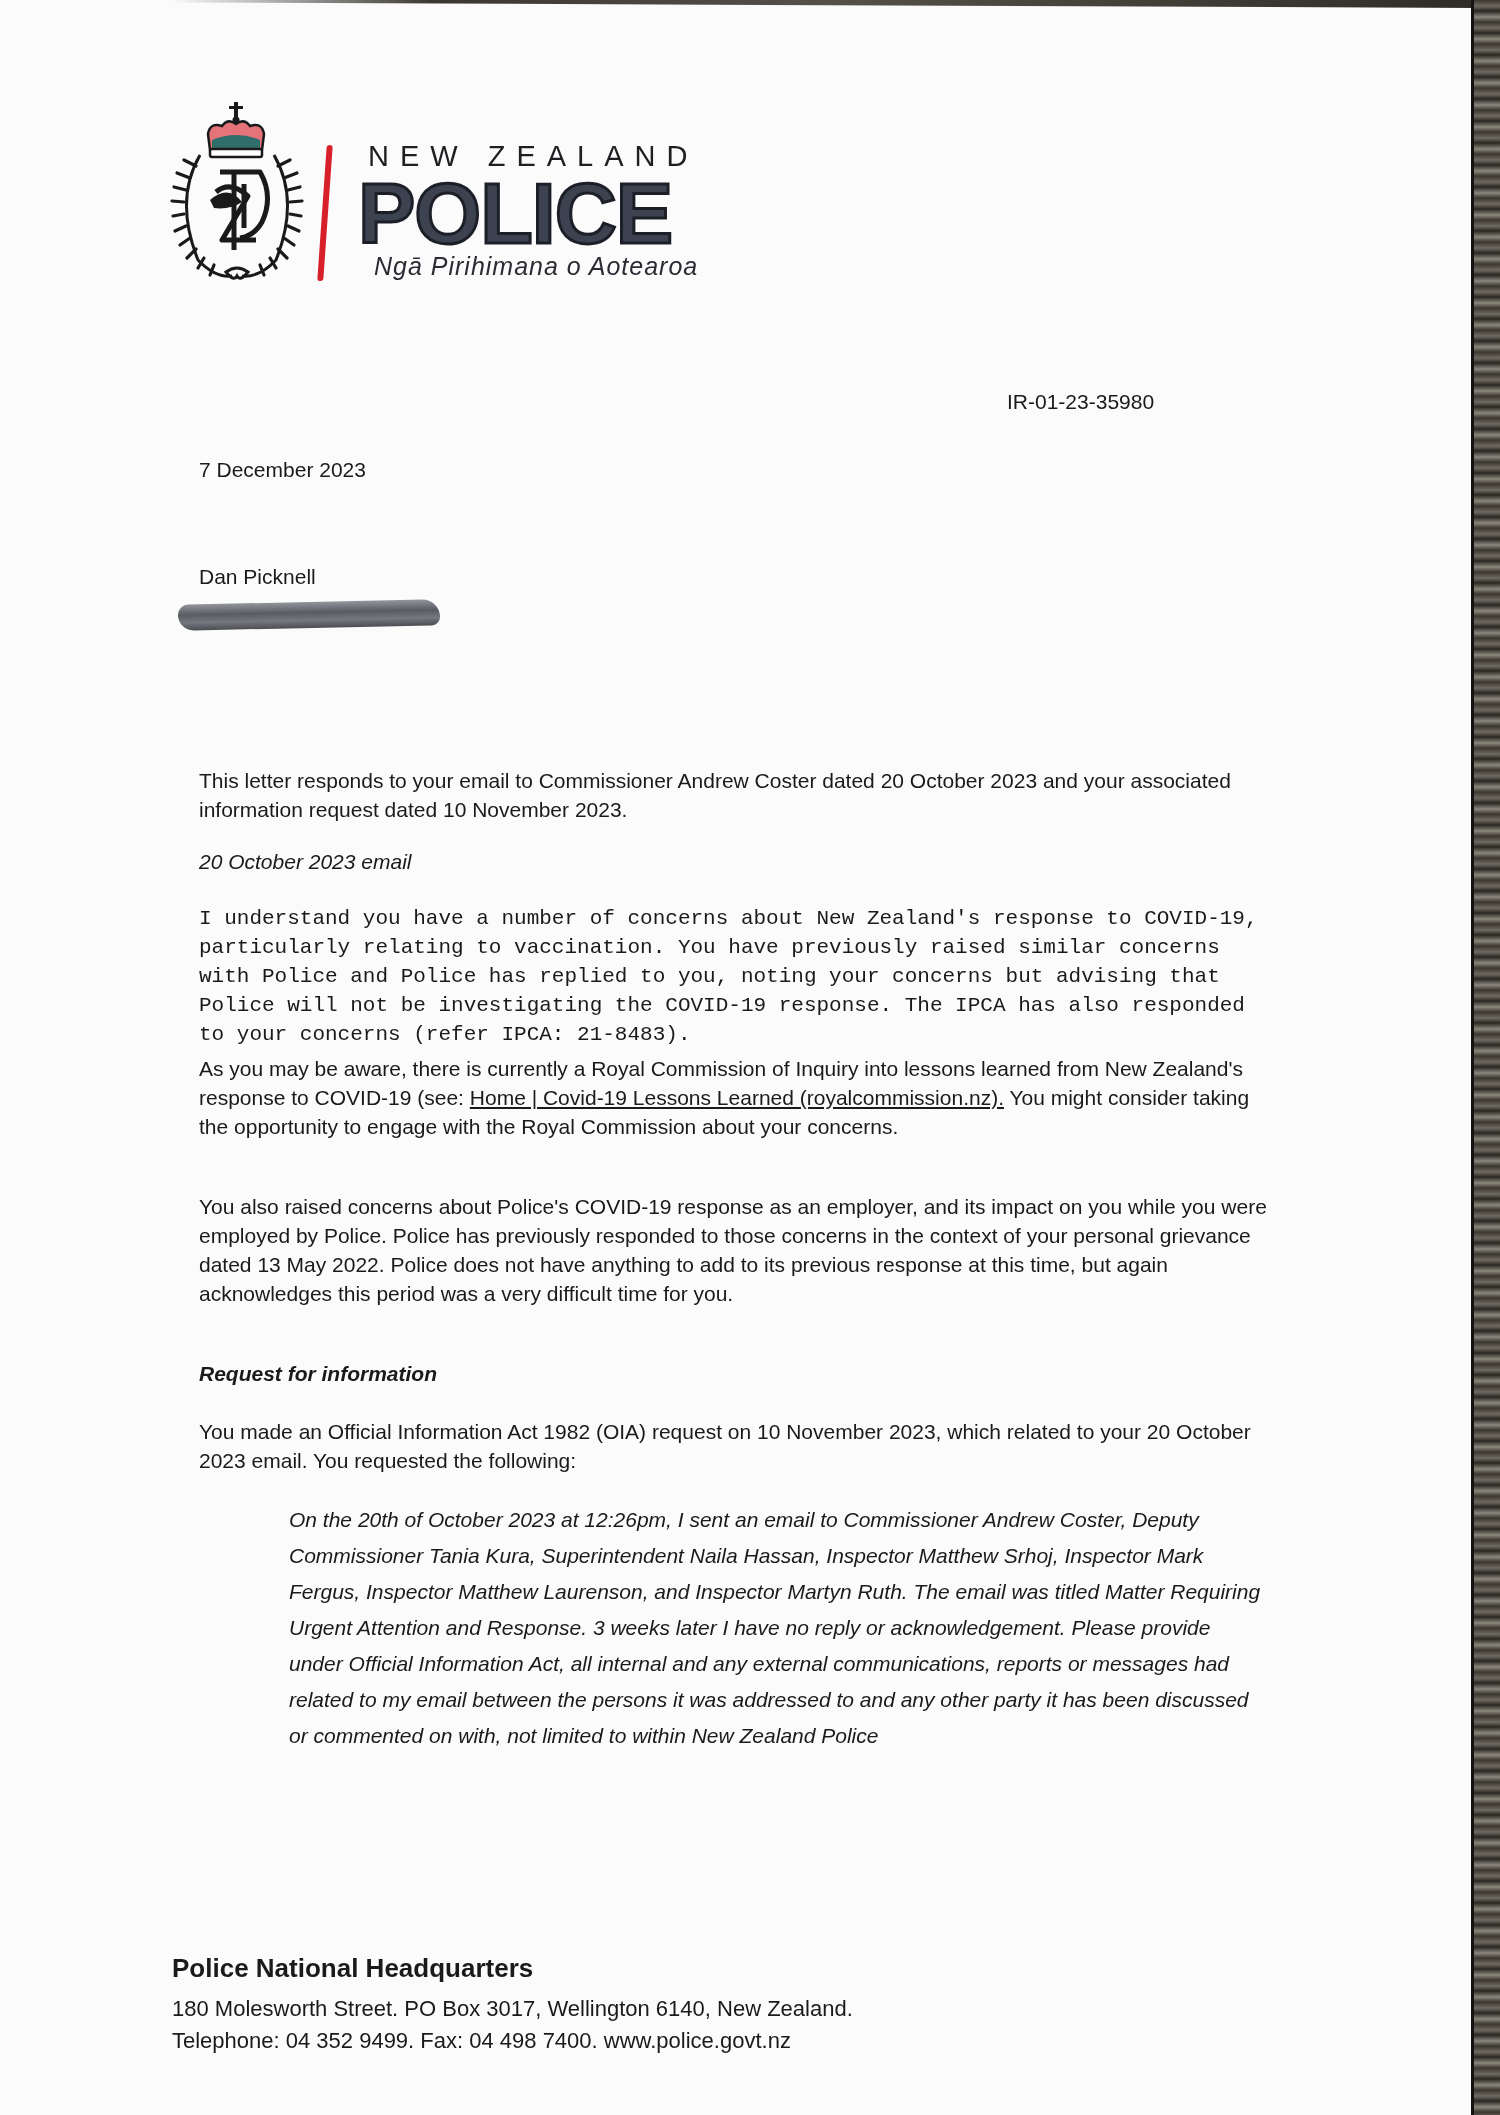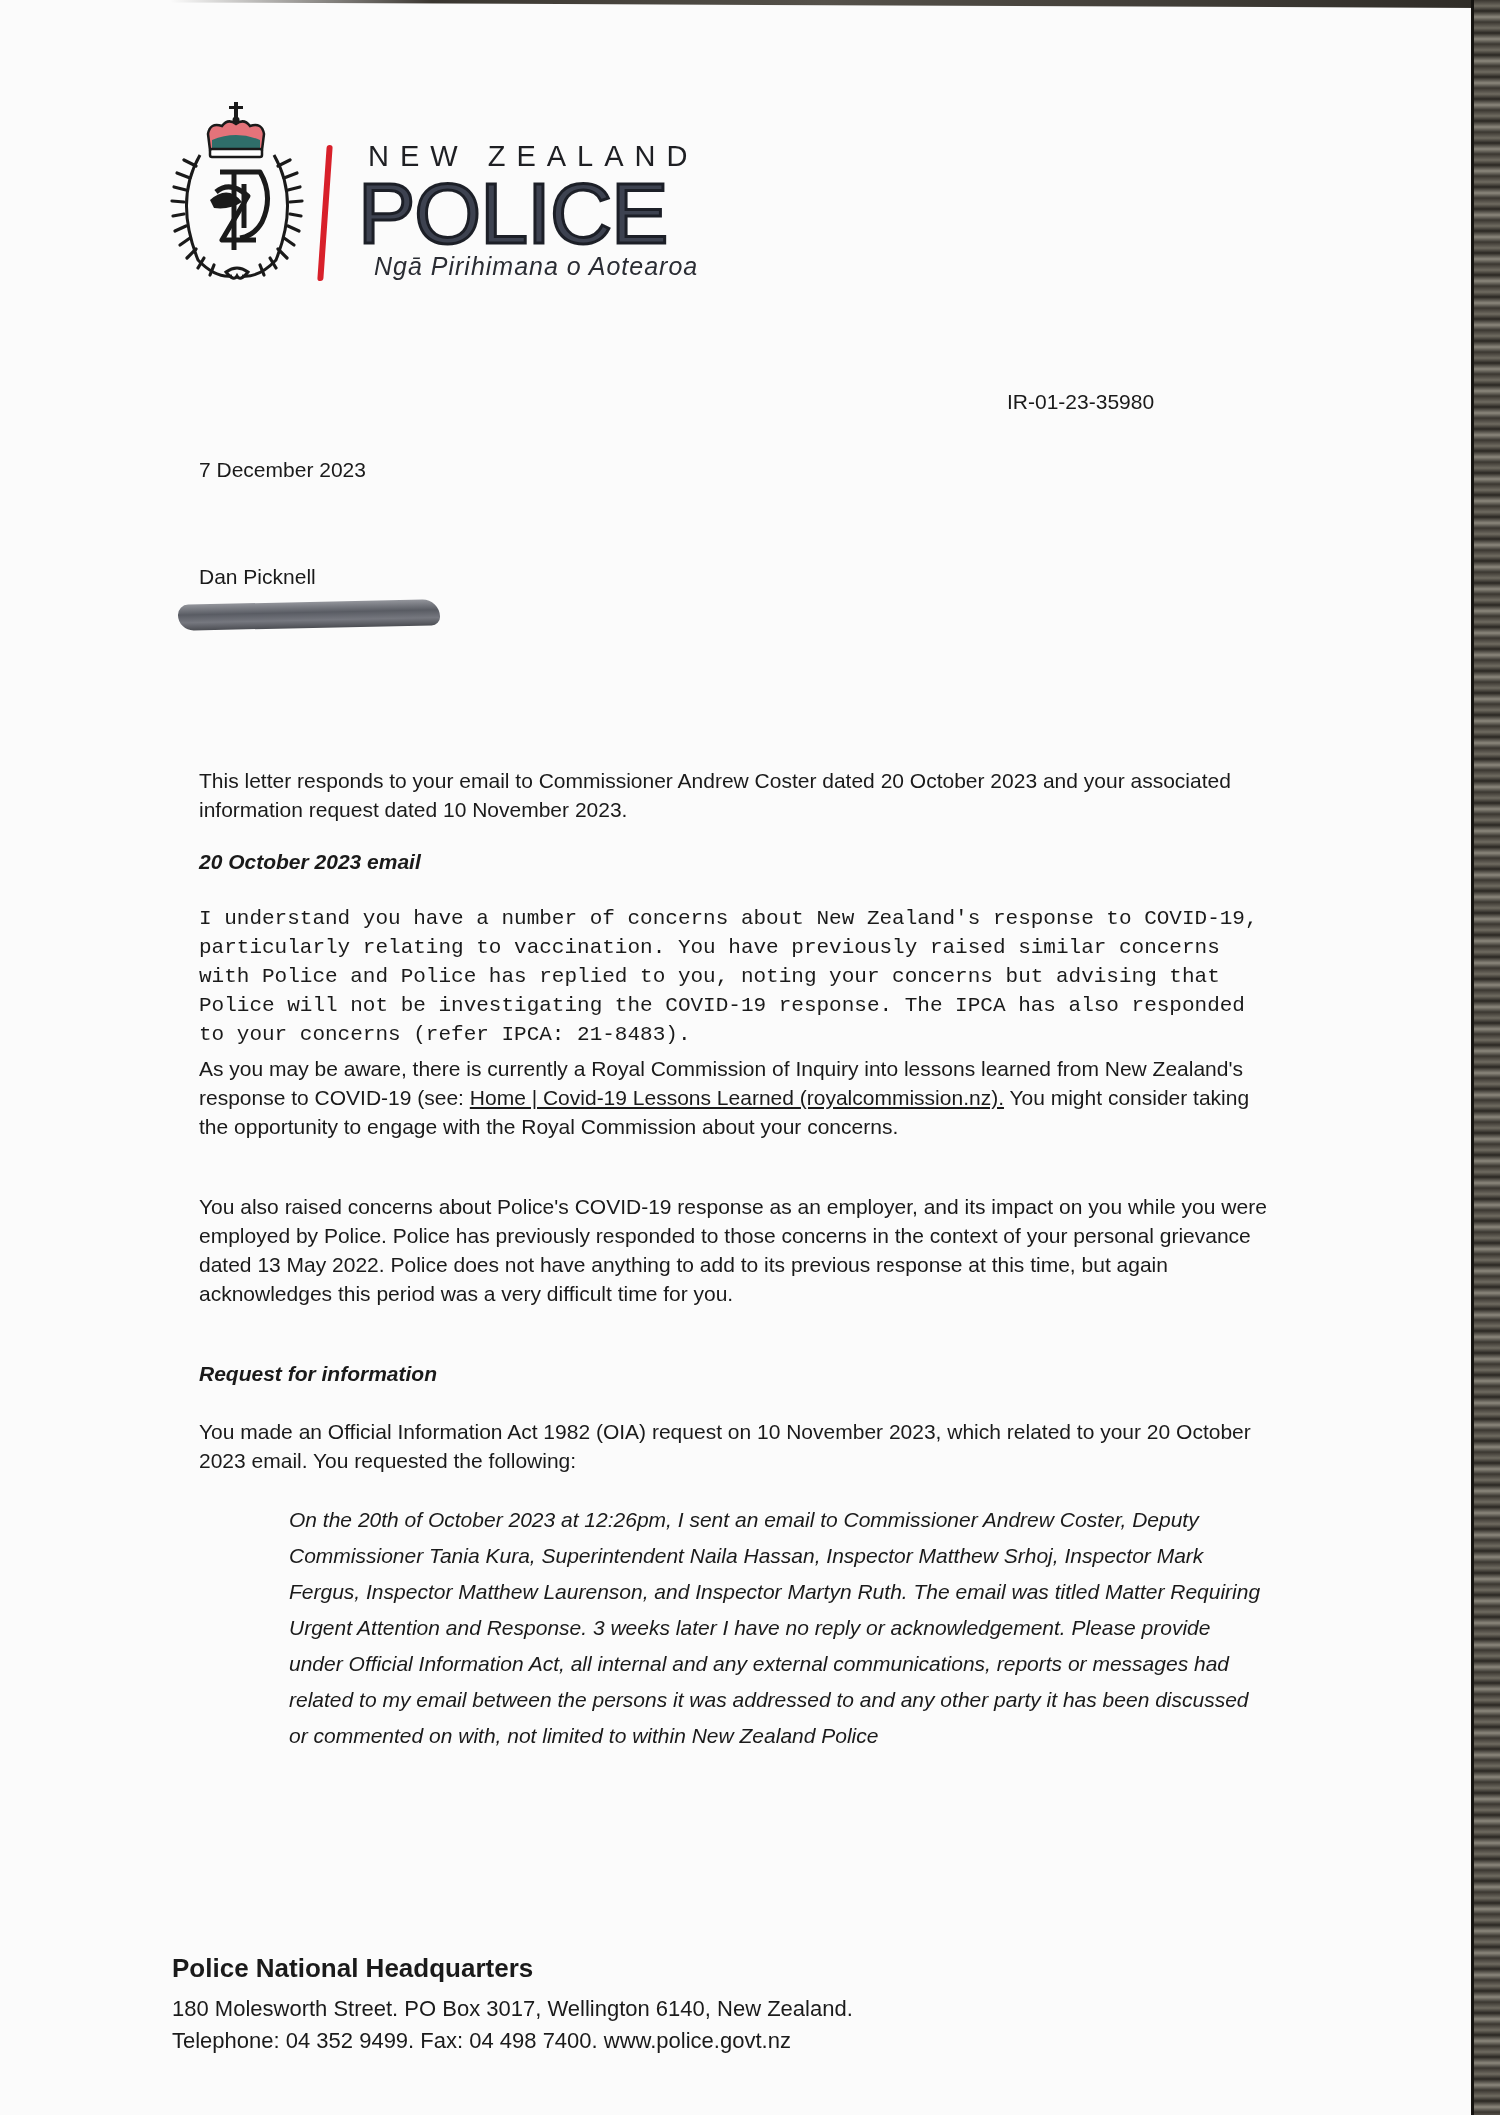--- a/index.html
+++ b/index.html
@@ -20,37 +20,37 @@
     clip-path: polygon(0 0, 100% 0, 100% 100%, 0 30%);
   }
   .page { position: absolute; left: 0; top: 0; width: 1474px; height: 1568px; }
 
   .logo { position: absolute; left: 170px; top: 100px; width: 560px; height: 190px; }
   .crest { position: absolute; left: 0; top: 0; width: 135px; height: 185px; }
   .logo-bar { position: absolute; left: 152px; top: 45px; width: 6px; height: 136px;
     background: #d8202a; transform: skewX(-4deg); border-radius: 3px; }
   .logo-nz { position: absolute; left: 198px; top: 40px; font-size: 29px; letter-spacing: 11px;
     color: #1e1f23; font-weight: 400; }
-  .logo-police { position: absolute; left: 188px; top: 70px; font-size: 86px; font-weight: 400;
+  .logo-police { position: absolute; left: 188px; top: 70px; font-size: 86px; font-weight: 700;
     color: #3d4250; letter-spacing: -1px; line-height: 1;
     -webkit-text-stroke: 3px #1c1f27; }
   .logo-maori { position: absolute; left: 196px; top: 152px; font-size: 25px; font-style: italic;
     color: #2a2c33; letter-spacing: 1px; margin-left: 8px; }
 
   .ref { position: absolute; left: 1007px; top: 390px; font-size: 21px; }
   .date { position: absolute; left: 199px; top: 458px; font-size: 21px; }
   .recipient { position: absolute; left: 199px; top: 545px; font-size: 21px; margin-top: 20px; }
   .redaction { position: absolute; left: 178px; top: 602px; width: 262px; height: 26px;
     background: linear-gradient(180deg, #8a8c93, #4b4e56 40%, #6a6c74 70%, #3d3f45);
     border-radius: 12px 20px 10px 18px; transform: rotate(-1.2deg); opacity: .92; }
 
   .body { position: absolute; left: 199px; width: 1070px; font-size: 21px; line-height: 29px; }
   .greet { top: 685px; }
   .p1 { top: 745px; }
-  .h1 { top: 826px; font-weight: 700; font-style: italic; }
+  .h1 { top: 826px; font-weight: 400; font-style: italic; }
   .p2 { top: 883px; font-family: Liberation Mono, monospace; }
   .p3 { top: 1033px; }
   .p4 { top: 1171px; }
   .h2 { top: 1338px; font-weight: 700; font-style: italic; }
   .p5 { top: 1396px; }
   .quote { position: absolute; left: 289px; top: 1481px; width: 980px; font-size: 21px; line-height: 36px; font-style: italic; }
   .p6 { top: 1742px; }
   .link { text-decoration: underline; }
 
   .footer-title { position: absolute; left: 172px; top: 1953px; font-size: 26px; font-weight: 700; }

